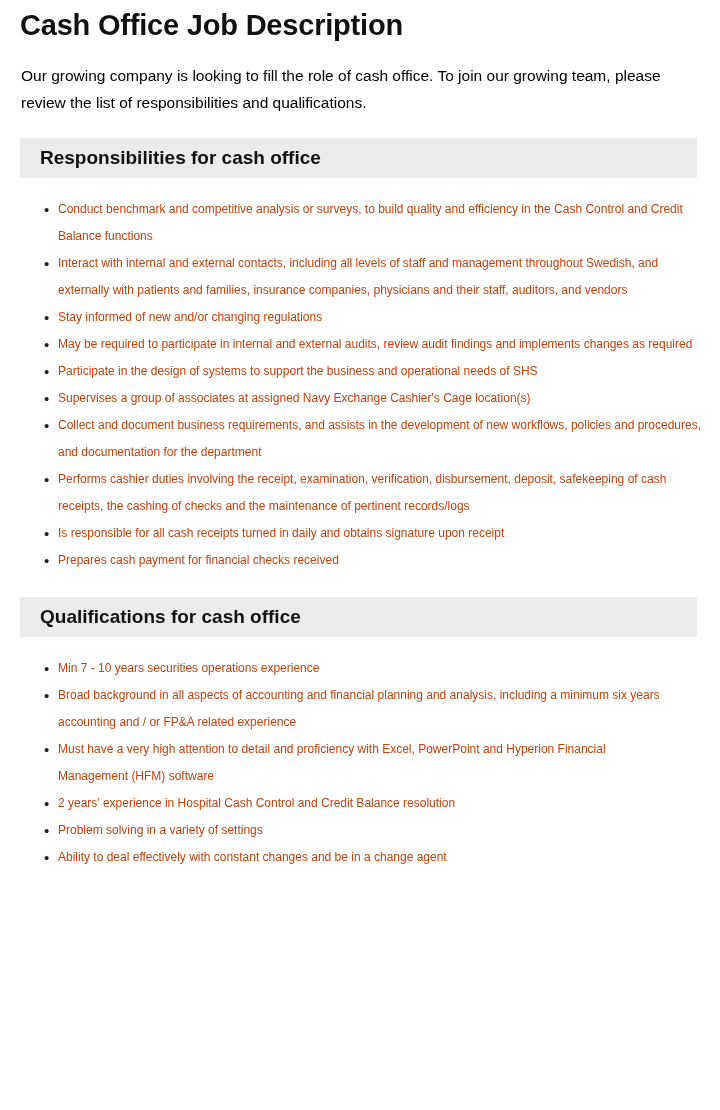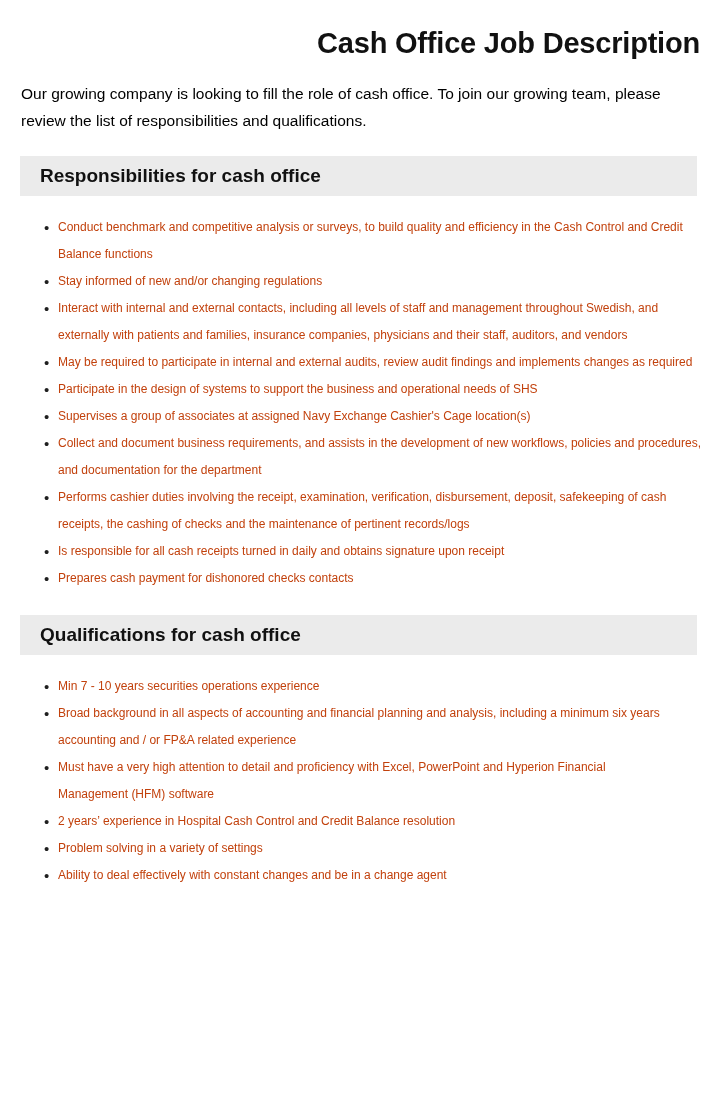--- a/index.html
+++ b/index.html
@@ -18,27 +18,27 @@
   }
 
   .page {
     width: 720px;
     box-sizing: border-box;
     padding: 0;
   }
 
   
   .doc-title {
-    text-align: right;
+    text-align: left;
     font-size: 29px;
     font-weight: bold;
     letter-spacing: -0.2px;
     color: #111111;
     margin: 0;
-    padding: 24px 20px 0 20px;
+    padding: 6px 20px 0 20px;
     line-height: 38px;
   }
 
   
   .intro {
     margin: 0;
     padding: 18px 30px 0 21px;
     font-size: 15.5px;
     line-height: 27px;
     color: #000000;
@@ -100,29 +100,29 @@
   <h1 class="doc-title">Cash Office Job Description</h1>
 
   <p class="intro">Our growing company is looking to fill the role of cash office. To join our growing team, please review the list of responsibilities and qualifications.</p>
 
   <section class="section-block first">
     <div class="section-bar">
       <div class="section-bar-title">Responsibilities for cash office</div>
     </div>
     <ul class="bullets">
       <li>Conduct benchmark and competitive analysis or surveys, to build quality and efficiency in the Cash Control and Credit Balance functions</li>
+      <li>Interact with internal and external contacts, including all levels of staff and management throughout Swedish, and externally with patients and families, insurance companies, physicians and their staff, auditors, and vendors</li>
       <li>Stay informed of new and/or changing regulations</li>
-      <li>Interact with internal and external contacts, including all levels of staff and management throughout Swedish, and externally with patients and families, insurance companies, physicians and their staff, auditors, and vendors</li>
       <li>May be required to participate in internal and external audits, review audit findings and implements changes as required</li>
       <li>Participate in the design of systems to support the business and operational needs of SHS</li>
       <li>Supervises a group of associates at assigned Navy Exchange Cashier's Cage location(s)</li>
       <li>Collect and document business requirements, and assists in the development of new workflows, policies and procedures, and documentation for the department</li>
       <li>Performs cashier duties involving the receipt, examination, verification, disbursement, deposit, safekeeping of cash receipts, the cashing of checks and the maintenance of pertinent records/logs</li>
       <li>Is responsible for all cash receipts turned in daily and obtains signature upon receipt</li>
-      <li>Prepares cash payment for dishonored checks contacts</li>
+      <li>Prepares cash payment for financial checks received</li>
     </ul>
   </section>
 
   <section class="section-block second">
     <div class="section-bar">
       <div class="section-bar-title">Qualifications for cash office</div>
     </div>
     <ul class="bullets">
       <li>Min 7 - 10 years securities operations experience</li>
       <li>Broad background in all aspects of accounting and financial planning and analysis, including a minimum six years accounting and / or FP&amp;A related experience</li>

